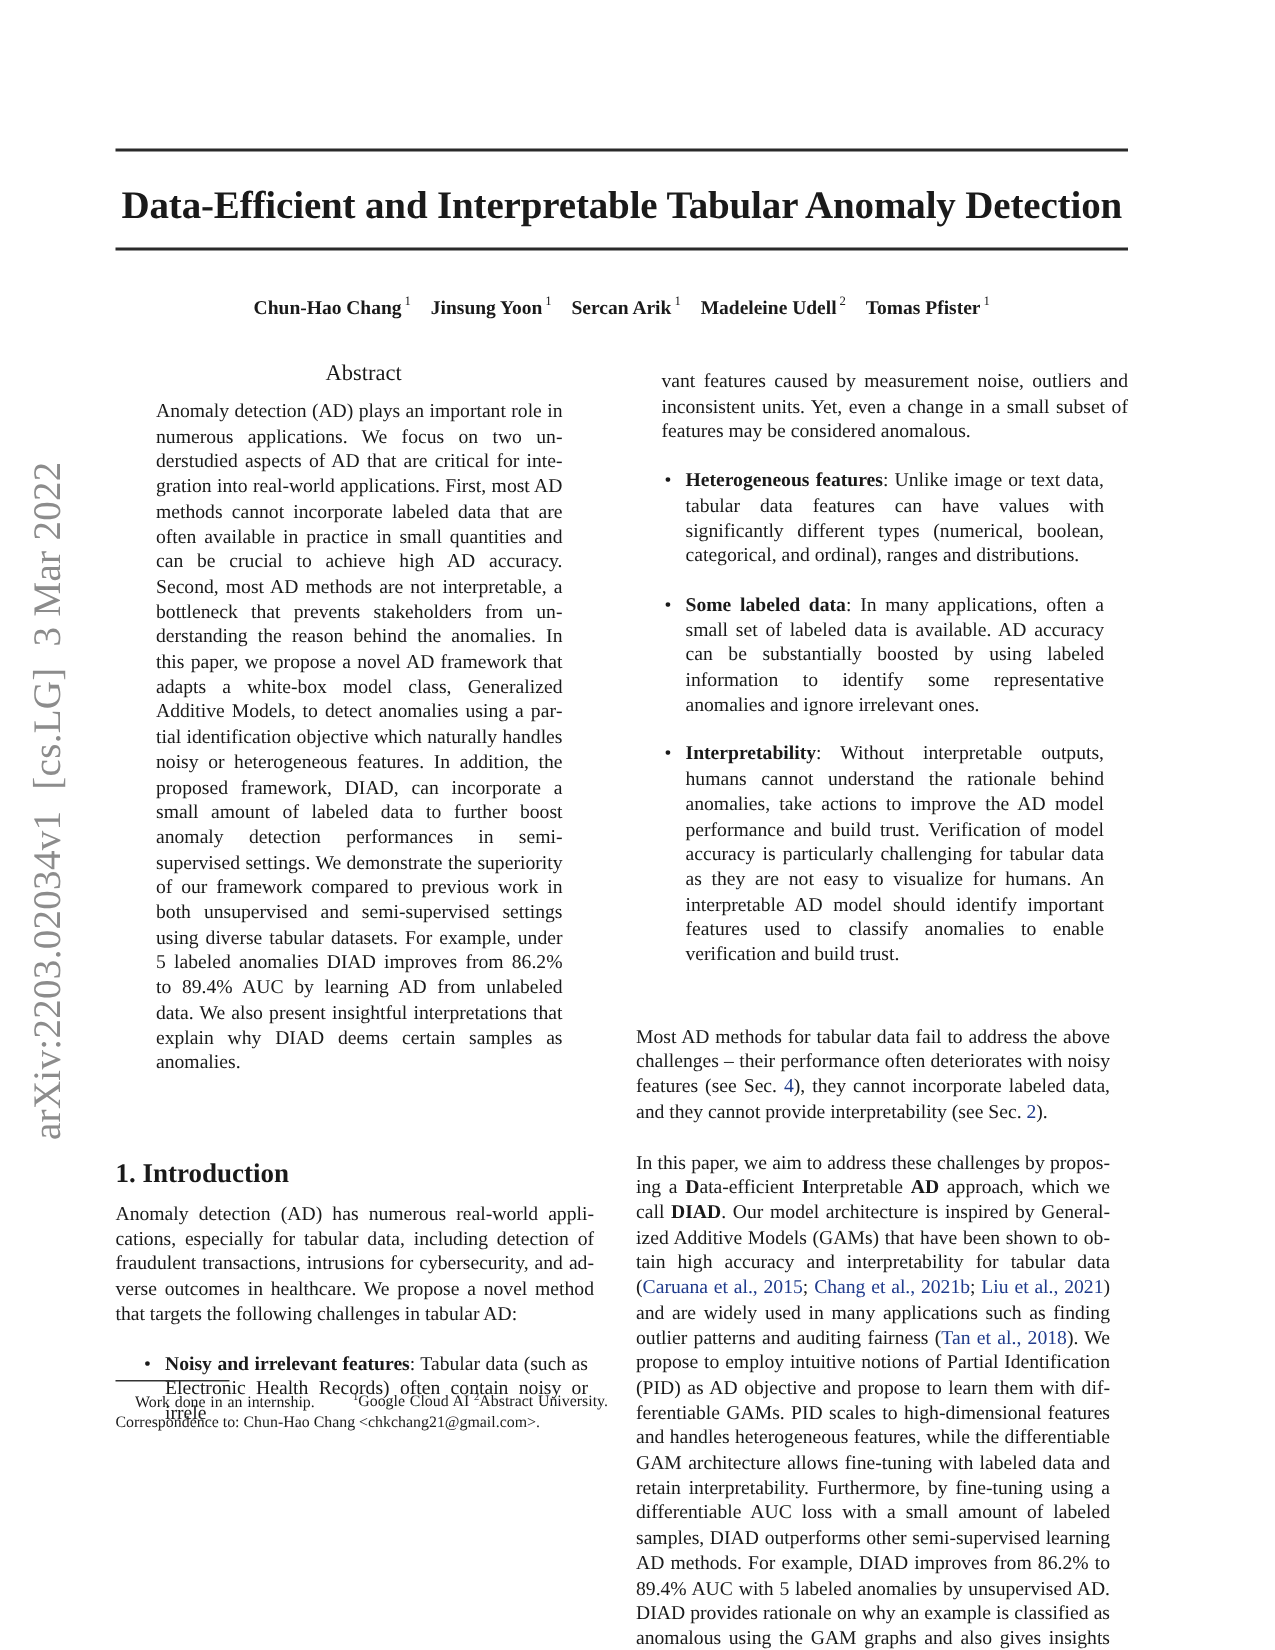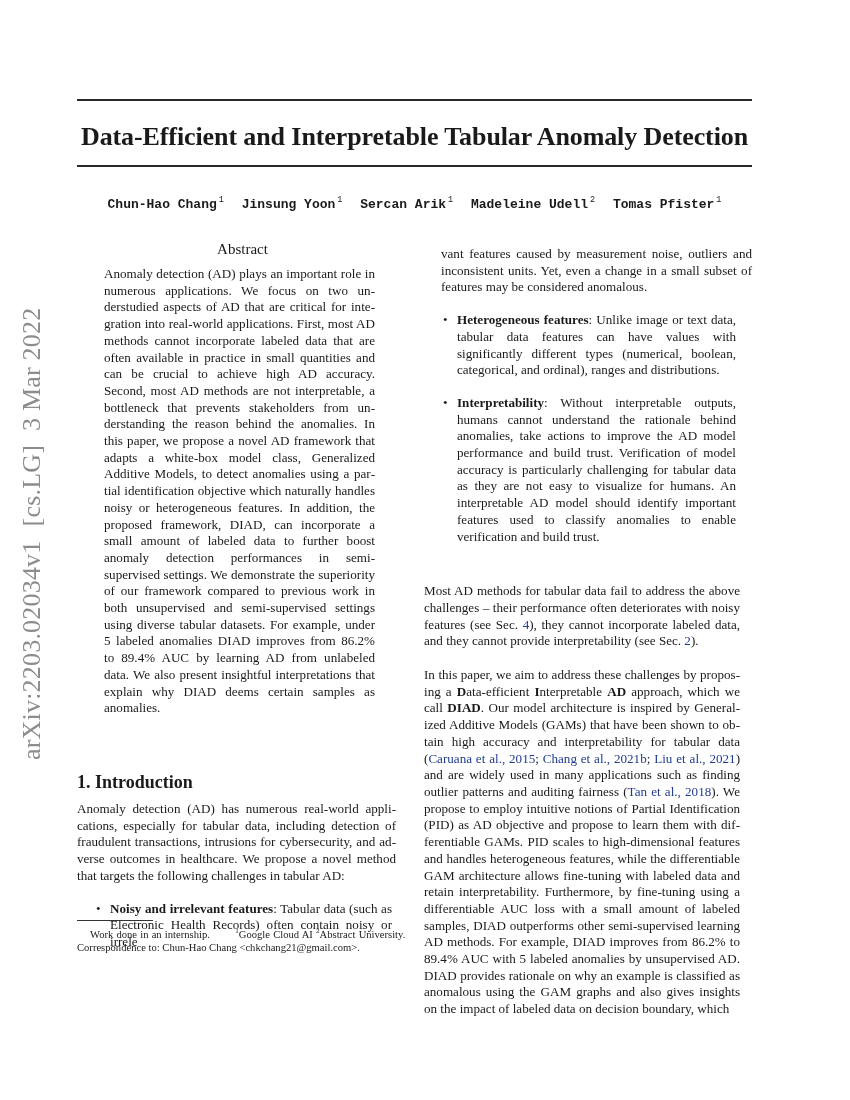--- a/index.html
+++ b/index.html
@@ -4,21 +4,21 @@
 <style>
   html, body { margin:0; padding:0; background:#ffffff; }
   body { width:850px; height:1100px; position:relative; overflow:hidden;
          font-family:"Liberation Serif", "DejaVu Serif", serif; color:#1a1a1a; }
   .rule { position:absolute; left:77px; width:675px; height:2px; background:#2a2a2a; }
   #rule-top { top:99px; }
   #rule-bottom { top:165px; }
   .title { position:absolute; top:122px; left:77px; width:675px; text-align:center;
            font-weight:bold; font-size:26px; letter-spacing:-0.1px; }
   .authors { position:absolute; top:196px; left:77px; width:675px; text-align:center;
-             font-weight:bold; font-size:13px;font-family:Liberation Mono, monospace; }
+             font-weight:bold; font-size:13px; }
   .authors .author { margin:0 5px; white-space:nowrap; }
   .authors sup { font-weight:normal; font-size:8.5px; position:relative; top:-1px; vertical-align:super; margin-left:2px; }
   .arxiv { position:absolute; left:17px; top:520px; width:480px; height:34px;
            transform-origin:0 0; transform:rotate(-90deg) translate(-240px, 0);
            font-size:26px; color:#8c8c8c; white-space:nowrap; letter-spacing:0.2px; }
   .arxiv span { margin-right:14px; }
   .col { position:absolute; font-size:13.1px; line-height:16.7px; text-align:justify; hyphens:manual; }
   #col-left { left:77px; top:240px; width:331px; }
   #col-right { left:424px; top:246px; width:328px; }
   .abstract-head { text-align:center; font-weight:normal; font-size:15px; margin:0 0 8px 0; line-height:18px; }
@@ -72,19 +72,20 @@
   <span class="indent">Work done in an internship.</span>
   &nbsp;&nbsp;&nbsp;&nbsp;&nbsp;&nbsp;&nbsp;<sup>1</sup><span>Google Cloud AI</span>
   <sup>2</sup><span>Abstract University.</span>&nbsp;
   <span>Correspondence to: Chun-Hao Chang &lt;chkchang21@gmail.com&gt;.</span>
 </div>
 
 <div class="col" id="col-right">
   <div class="cont">vant features caused by measurement noise, outliers and inconsistent units. Yet, even a change in a small subset of features may be considered anomalous.</div>
   <ul class="bullets">
     <li><b>Heterogeneous features</b><span>: Unlike image or text data, tab­ular data features can have values with significantly differ­ent types (numerical, boolean, categorical, and ordinal), ranges and distributions.</span></li>
+    <li><b>Some labeled data</b><span>: In many applications, often a small set of labeled data is available. AD accuracy can be sub­stantially boosted by using labeled information to identify some representative anomalies and ignore irrelevant ones.</span></li>
     <li><b>Interpretability</b><span>: Without interpretable outputs, humans cannot understand the rationale behind anomalies, take actions to improve the AD model performance and build trust. Verification of model accuracy is particularly chal­lenging for tabular data as they are not easy to visualize for humans. An interpretable AD model should identify important features used to classify anomalies to enable verification and build trust.</span></li>
   </ul>
   <div style="height:22px"></div>
   <p><span>Most AD methods for tabular data fail to address the above challenges – their performance often deteriorates with noisy features (see Sec. </span><a class="cite">4</a><span>), they cannot incorporate labeled data, and they cannot provide interpretability (see Sec. </span><a class="cite">2</a><span>).</span></p>
   <div class="para-gap"></div>
   <p><span>In this paper, we aim to address these challenges by propos­ing a </span><b>D</b><span>ata-efficient </span><b>I</b><span>nterpretable </span><b>AD</b><span> approach, which we call </span><b>DIAD</b><span>. Our model architecture is inspired by General­ized Additive Models (GAMs) that have been shown to ob­tain high accuracy and interpretability for tabular data (</span><a class="cite">Caru­ana et al., 2015</a><span>; </span><a class="cite">Chang et al., 2021b</a><span>; </span><a class="cite">Liu et al., 2021</a><span>) and are widely used in many applications such as finding out­lier patterns and auditing fairness (</span><a class="cite">Tan et al., 2018</a><span>). We propose to employ intuitive notions of Partial Identification (PID) as AD objective and propose to learn them with dif­ferentiable GAMs. PID scales to high-dimensional features and handles heterogeneous features, while the differentiable GAM architecture allows fine-tuning with labeled data and retain interpretability. Furthermore, by fine-tuning using a differentiable AUC loss with a small amount of labeled samples, DIAD outperforms other semi-supervised learning AD methods. For example, DIAD improves from 86.2% to 89.4% AUC with 5 labeled anomalies by unsupervised AD. DIAD provides rationale on why an example is classified as anomalous using the GAM graphs and also gives insights on the impact of labeled data on decision boundary, which</span></p>
 </div>
 
 </body></html>

